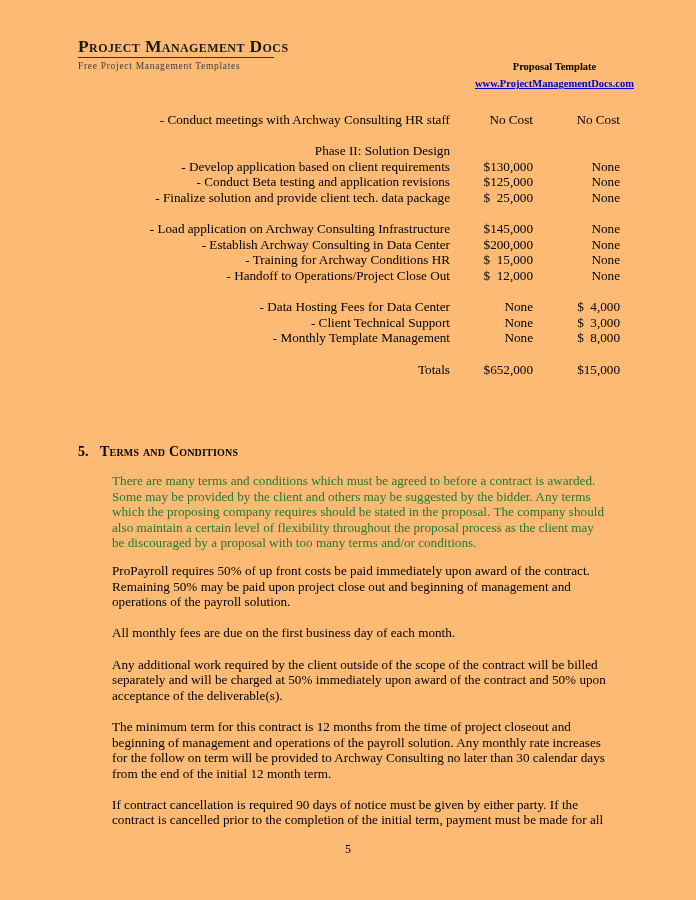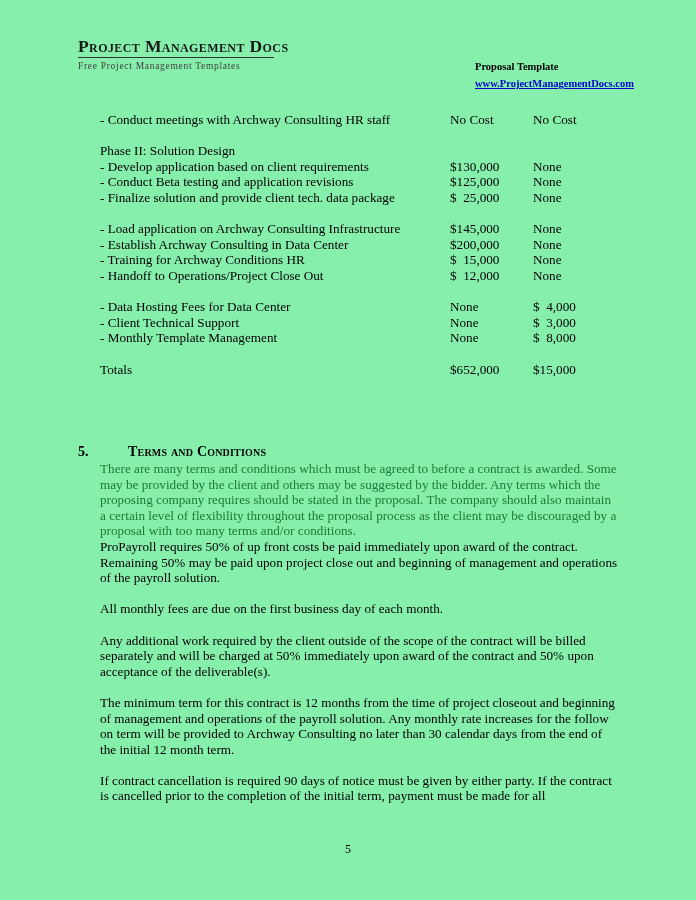--- a/index.html
+++ b/index.html
@@ -12,21 +12,21 @@
     height: 900px;
     position: relative;
     font-family: "Liberation Serif", "DejaVu Serif", serif;
     color: #000000;
     overflow: hidden;
   }
 
   .page {
     position: absolute;
     inset: 0;
-    background: #86efac;
+    background: #fdba74;
   }
 
   
   .header {
     position: absolute;
     left: 78px;
     top: 36px;
     right: 62px;
     height: 58px;
   }
@@ -58,21 +58,21 @@
     letter-spacing: 0.7px;
     line-height: 13px;
     margin-top: 2px;
     color: #404040;
     white-space: nowrap;
   }
   .header-right {
     position: absolute;
     right: 0;
     top: 24px;
-    text-align: left;
+    text-align: center;
   }
   .proposal-label {
     font-size: 10.5px;
     font-weight: bold;
     line-height: 13px;
     white-space: nowrap;
   }
   .site-link {
     font-size: 10.5px;
     font-weight: bold;
@@ -97,20 +97,21 @@
   .cost-table {
     width: 100%;
     border-collapse: collapse;
   }
   .cost-table td {
     padding: 0;
     vertical-align: top;
     font-size: 13.2px;
     line-height: 15.6px;
     white-space: pre;
+    text-align: right;
   }
   .col-desc { width: 350px; }
   .col-c2   { width: 83px; }
   .col-c3   { width: 87px; }
   tr.spacer td {
     height: 15.6px;
     line-height: 15.6px;
     font-size: 13.2px;
   }
 
@@ -128,31 +129,30 @@
     font-size: 14px;
     line-height: 18px;
   }
   .section-num {
     width: 22px;
     flex: 0 0 22px;
   }
   .section-title {
     font-variant: small-caps;
     letter-spacing: 0.2px;
-    margin-left: 28px;
   }
 
   .section-body {
     margin-left: 22px;
     width: 520px;
     font-size: 13.2px;
     line-height: 15.6px;
   }
   p.para {
-    margin: 0;
+    margin: 12px;
     font-size: 13.2px;
     line-height: 15.6px;
   }
   p.para + p.para { margin-top: 15.6px; }
   .green { color: #1f7a33; }
 
   
   .footer {
     position: absolute;
     left: 0;

